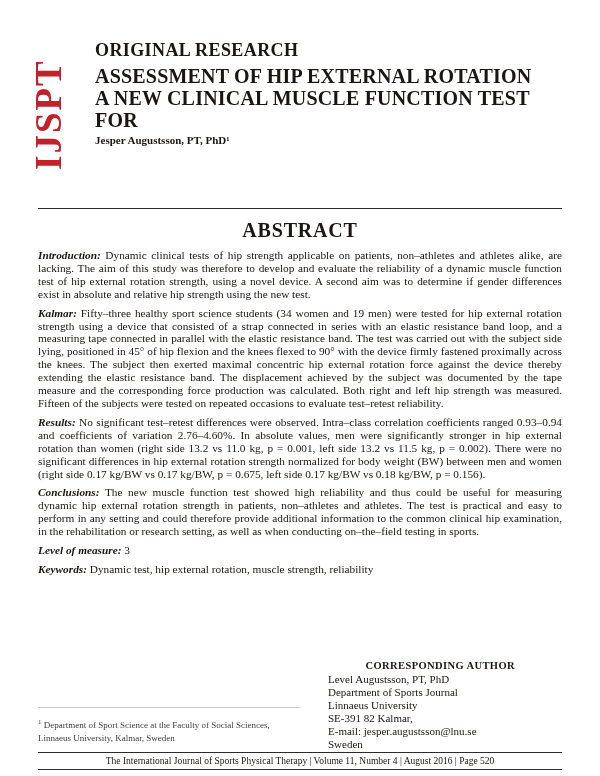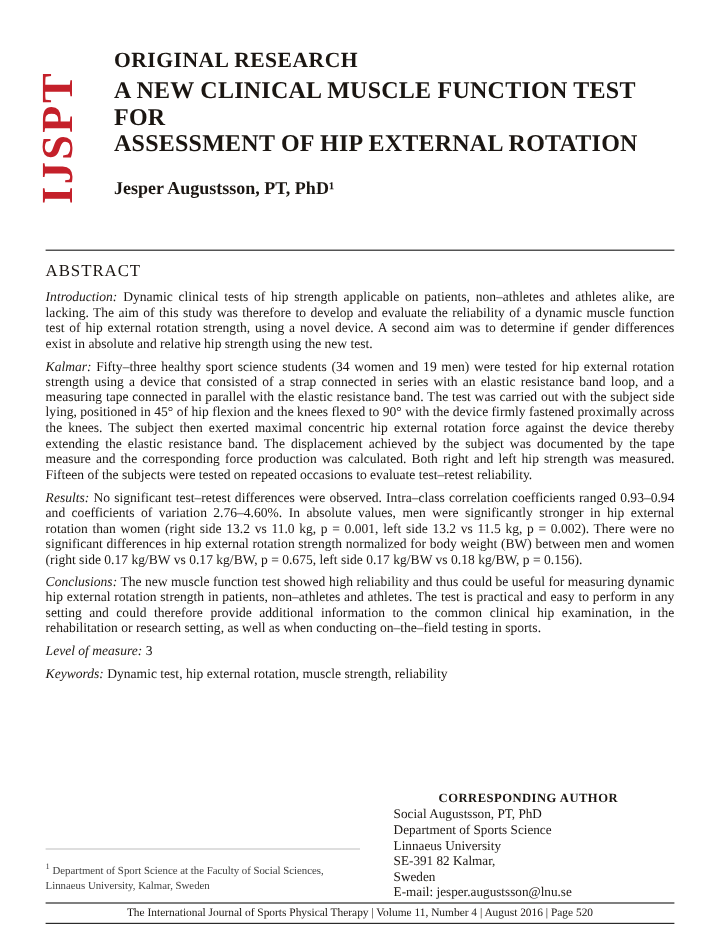--- a/index.html
+++ b/index.html
@@ -15,28 +15,28 @@
   .logo {
     position: absolute; left: 27px; top: 170px;
     transform: rotate(-90deg); transform-origin: 0 0;
     font-size: 37px; font-weight: bold; letter-spacing: 2px;
     color: #c4202a; white-space: nowrap;
   }
 
   .header { position: absolute; left: 95px; top: 40px; width: 480px; }
   .category { font-size: 18px; font-weight: bold; letter-spacing: .4px; }
   .title { margin: 4px 0 0 0; font-size: 20px; font-weight: bold; line-height: 22px; letter-spacing: .2px; }
-  .author { margin-top: 19px; font-size: 15px; font-weight: bold; }
+  .author { margin-top: 3px; font-size: 11px; font-weight: bold; }
 
   .rule { position: absolute; left: 38px; width: 524px; top: 208px; border-top: 1.6px solid #2b2b2b; }
 
   .abstract { position: absolute; left: 38px; top: 219px; width: 524px; }
-  .abstract-heading { margin: 0 0 7px 0; font-size: 14px; font-weight: normal; letter-spacing: .8px; }
+  .abstract-heading { margin: 0 0 7px 0; font-size: 20px; font-weight: bold; letter-spacing: .8px; text-align: center; }
   .para { margin: 0 0 6px 0; font-size: 11.3px; line-height: 12.9px; text-align: justify; }
-  .para .label { font-weight: normal; font-style: italic; }
+  .para .label { font-weight: bold; font-style: italic; }
 
   .corr { position: absolute; left: 290px; top: 660px; width: 225px; }
   .corr-heading { font-size: 10.5px; font-weight: bold; letter-spacing: .4px; text-align: right; margin-bottom: 2px; }
   .corr-line { font-size: 11px; line-height: 13px; padding-left: 38px; }
 
   .footnote-rule { position: absolute; left: 38px; top: 707px; width: 262px; border-top: 1px solid #c9c9c9; }
   .footnote { position: absolute; left: 38px; top: 716px; width: 266px; font-size: 9px; line-height: 13px; color: #3d3d3d; }
   .footnote sup { font-size: 7px; }
 
   .footer {
@@ -48,22 +48,22 @@
 </head>
 <body>
 
 <div class="page">
 
   <div class="logo">IJSPT</div>
 
   <header class="header">
     <div class="category">ORIGINAL RESEARCH</div>
     <h1 class="title">
+      <div>ASSESSMENT OF HIP EXTERNAL ROTATION</div>
       <div>A NEW CLINICAL MUSCLE FUNCTION TEST FOR</div>
-      <div>ASSESSMENT OF HIP EXTERNAL ROTATION</div>
     </h1>
     <div class="author">Jesper Augustsson, PT, PhD¹</div>
   </header>
 
   <div class="rule"></div>
 
   <section class="abstract">
     <h2 class="abstract-heading">ABSTRACT</h2>
 
     <p class="para">
@@ -92,26 +92,26 @@
     </p>
 
     <p class="para">
       <span class="label">Keywords:</span>
       <span>Dynamic test, hip external rotation, muscle strength, reliability</span>
     </p>
   </section>
 
   <div class="corr">
     <div class="corr-heading">CORRESPONDING AUTHOR</div>
-    <div class="corr-line">Social Augustsson, PT, PhD</div>
-    <div class="corr-line">Department of Sports Science</div>
+    <div class="corr-line">Level Augustsson, PT, PhD</div>
+    <div class="corr-line">Department of Sports Journal</div>
     <div class="corr-line">Linnaeus University</div>
     <div class="corr-line">SE-391 82 Kalmar,</div>
+    <div class="corr-line">E-mail: jesper.augustsson@lnu.se</div>
     <div class="corr-line">Sweden</div>
-    <div class="corr-line">E-mail: jesper.augustsson@lnu.se</div>
   </div>
 
   <div class="footnote-rule"></div>
   <div class="footnote">
     <sup>1</sup><span> Department of Sport Science at the Faculty of Social Sciences, Linnaeus University, Kalmar, Sweden</span>
   </div>
 
   <footer class="footer">
     <span>The International Journal of Sports Physical Therapy  |  Volume 11, Number 4  |  August 2016  |  Page 520</span>
   </footer>

